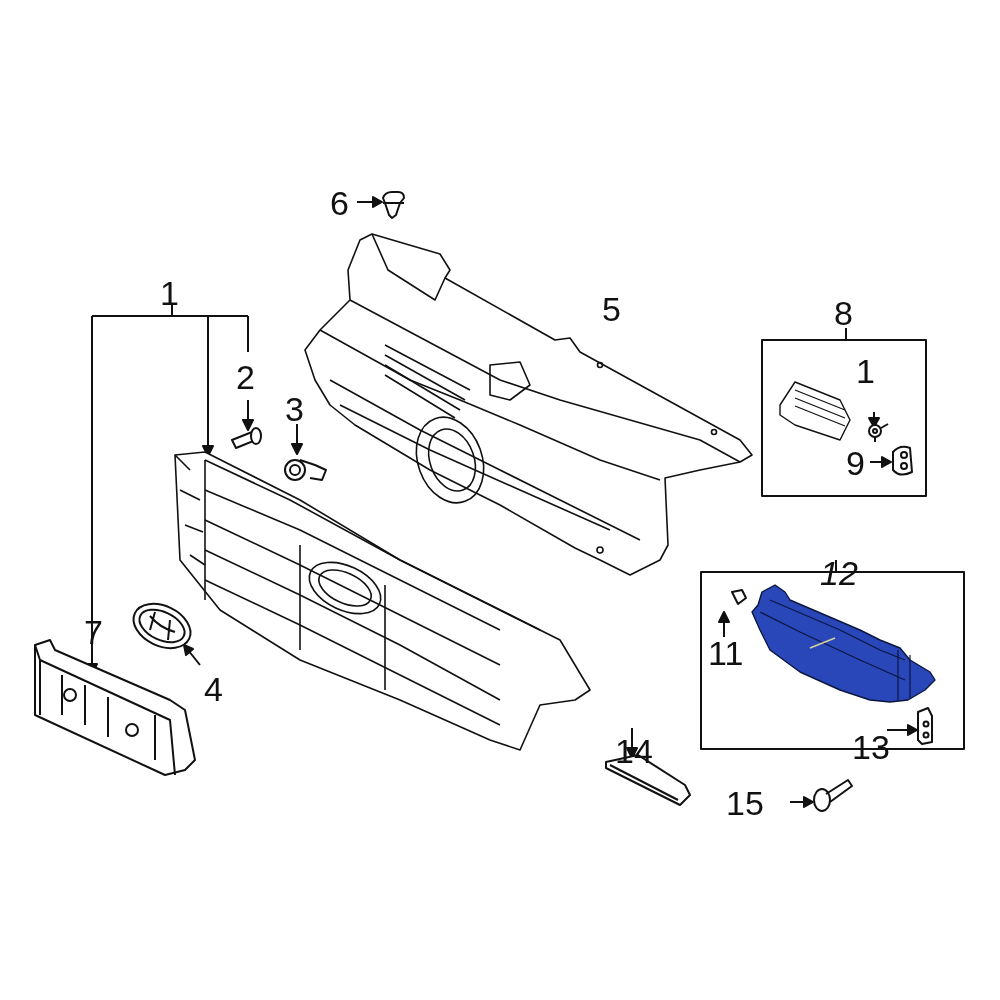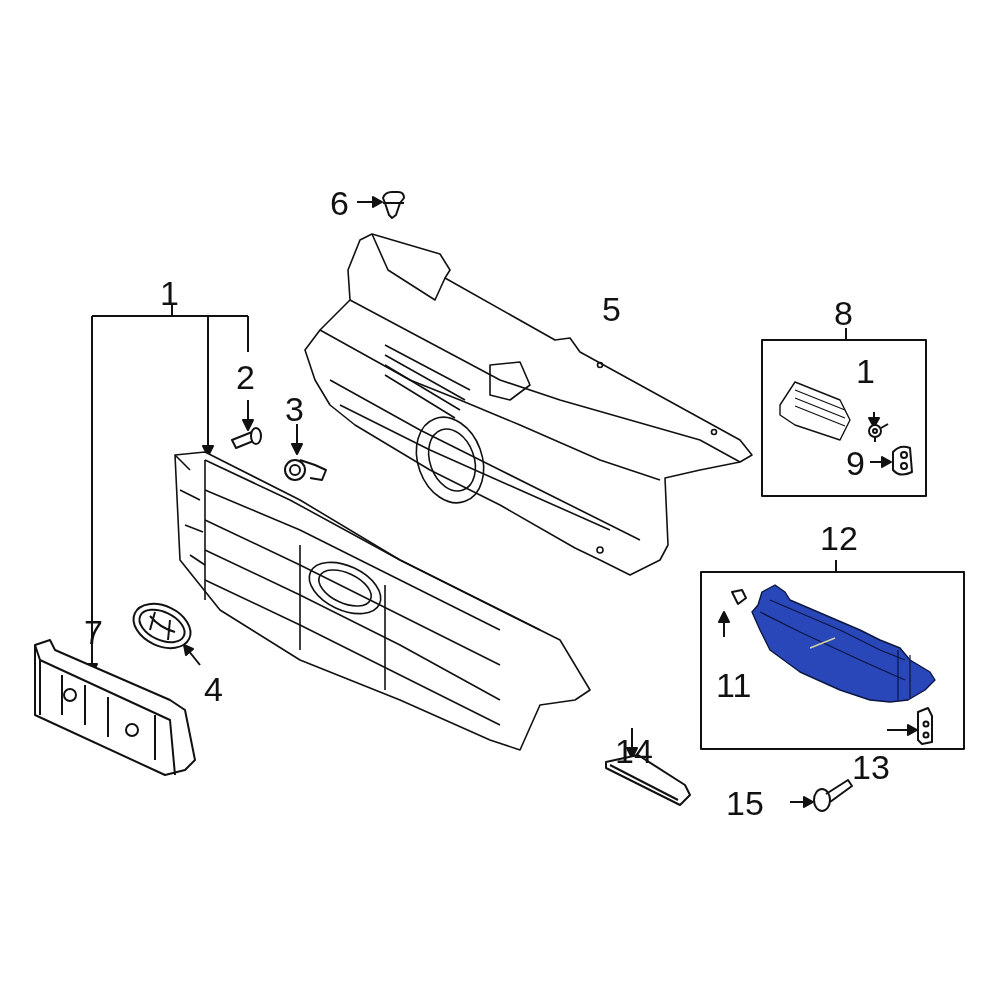--- a/index.html
+++ b/index.html
@@ -152,17 +152,17 @@
 <div class="callout" style="left:160px;top:276px;">1</div>
 <div class="callout" style="left:236px;top:360px;">2</div>
 <div class="callout" style="left:285px;top:392px;">3</div>
 <div class="callout" style="left:204px;top:672px;">4</div>
 <div class="callout" style="left:602px;top:292px;">5</div>
 <div class="callout" style="left:330px;top:186px;">6</div>
 <div class="callout" style="left:84px;top:615px;">7</div>
 <div class="callout" style="left:834px;top:296px;">8</div>
 <div class="callout" style="left:846px;top:446px;">9</div>
 <div class="callout" style="left:856px;top:354px;">1</div>
-<div class="callout" style="left:708px;top:668px;margin-left:8px;">11</div>
-<div class="callout" style="left:820px;top:521px;">12</div>
-<div class="callout" style="left:852px;top:750px;">13</div>
+<div class="callout" style="left:708px;top:636px;">11</div>
+<div class="callout" style="left:820px;top:556px;font-style:italic;">12</div>
+<div class="callout" style="left:852px;top:730px;">13</div>
 <div class="callout" style="left:615px;top:694px;margin-top:40px;">14</div>
 <div class="callout" style="left:726px;top:786px;">15</div>
 
 </body></html>

